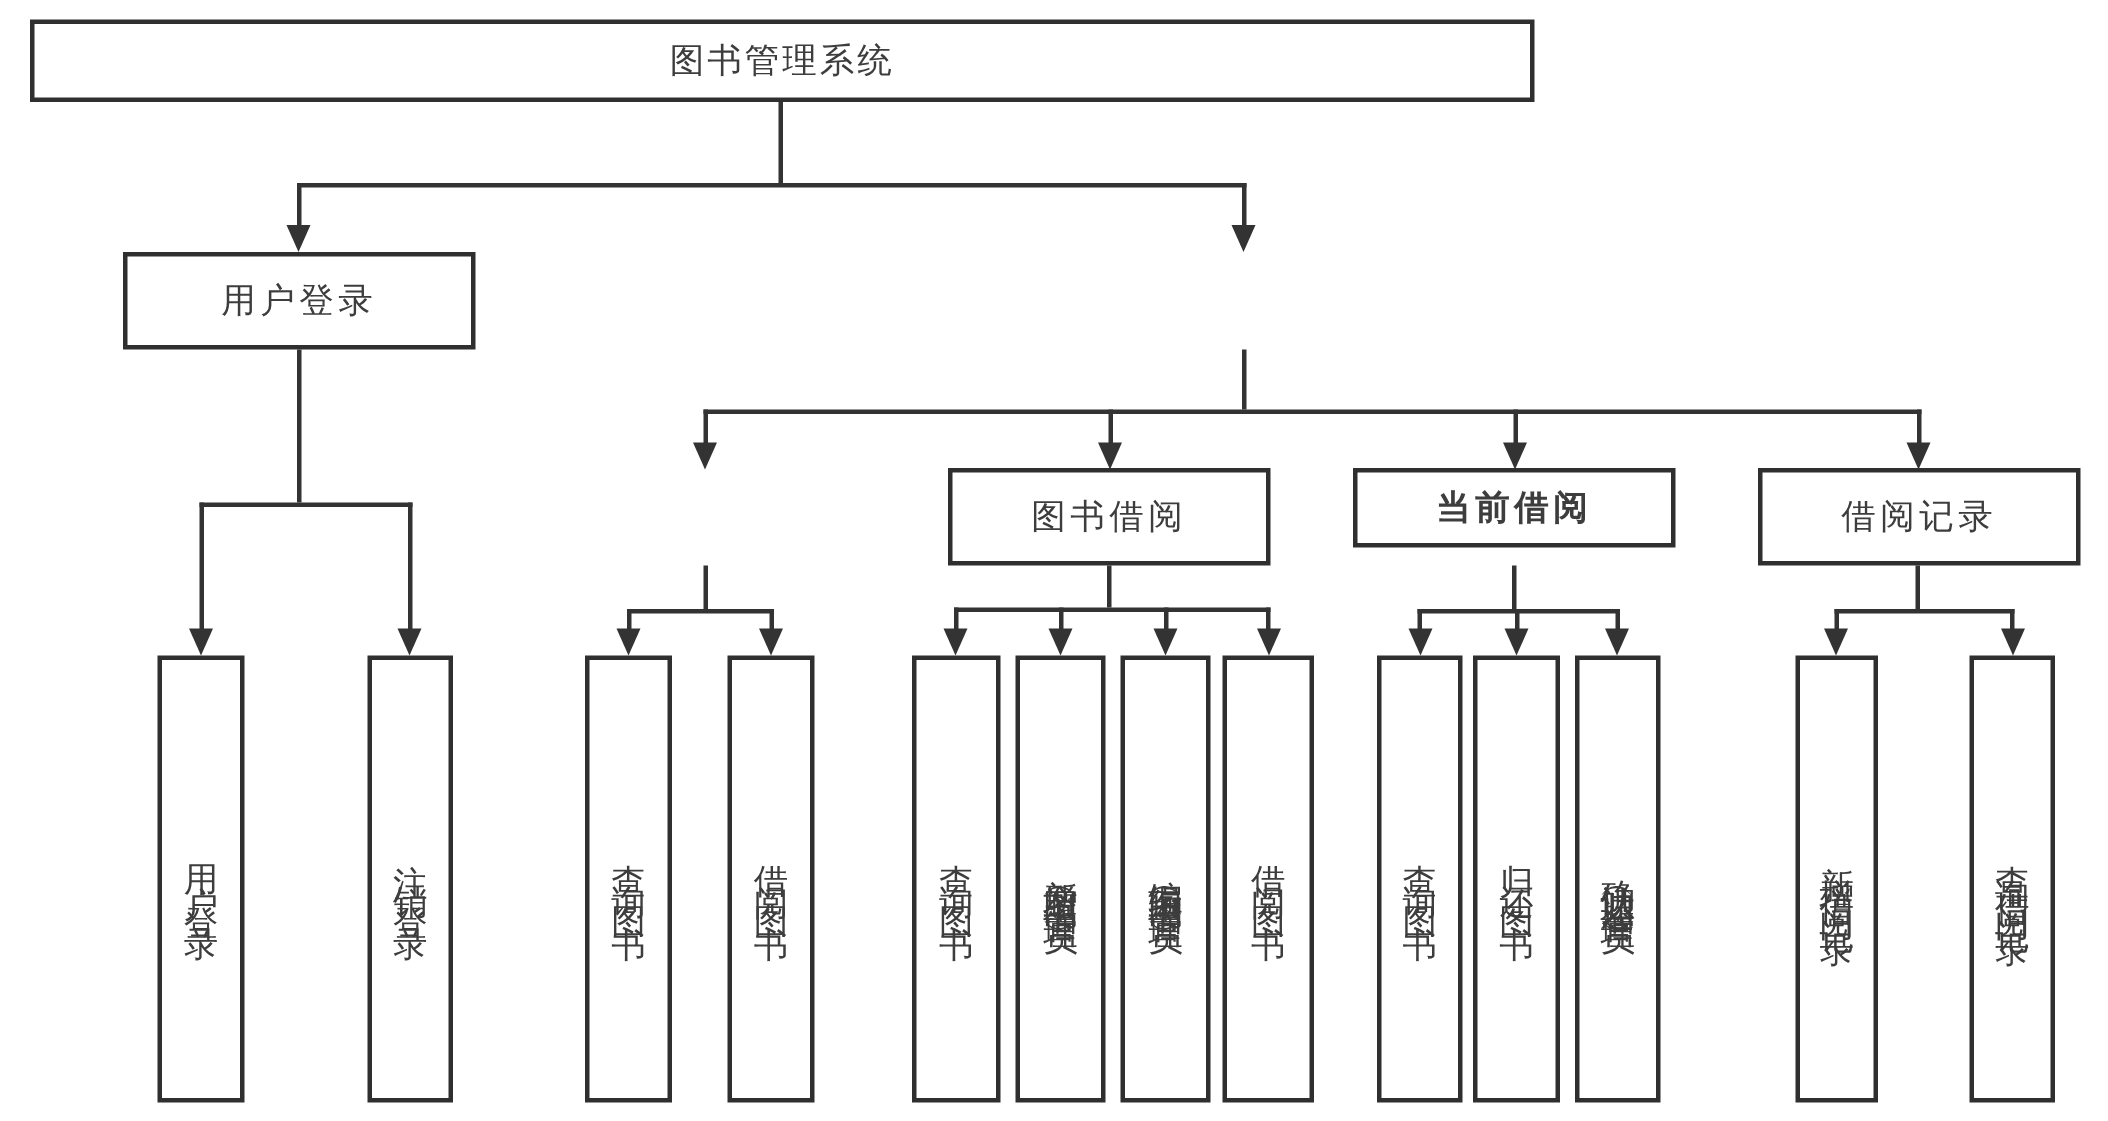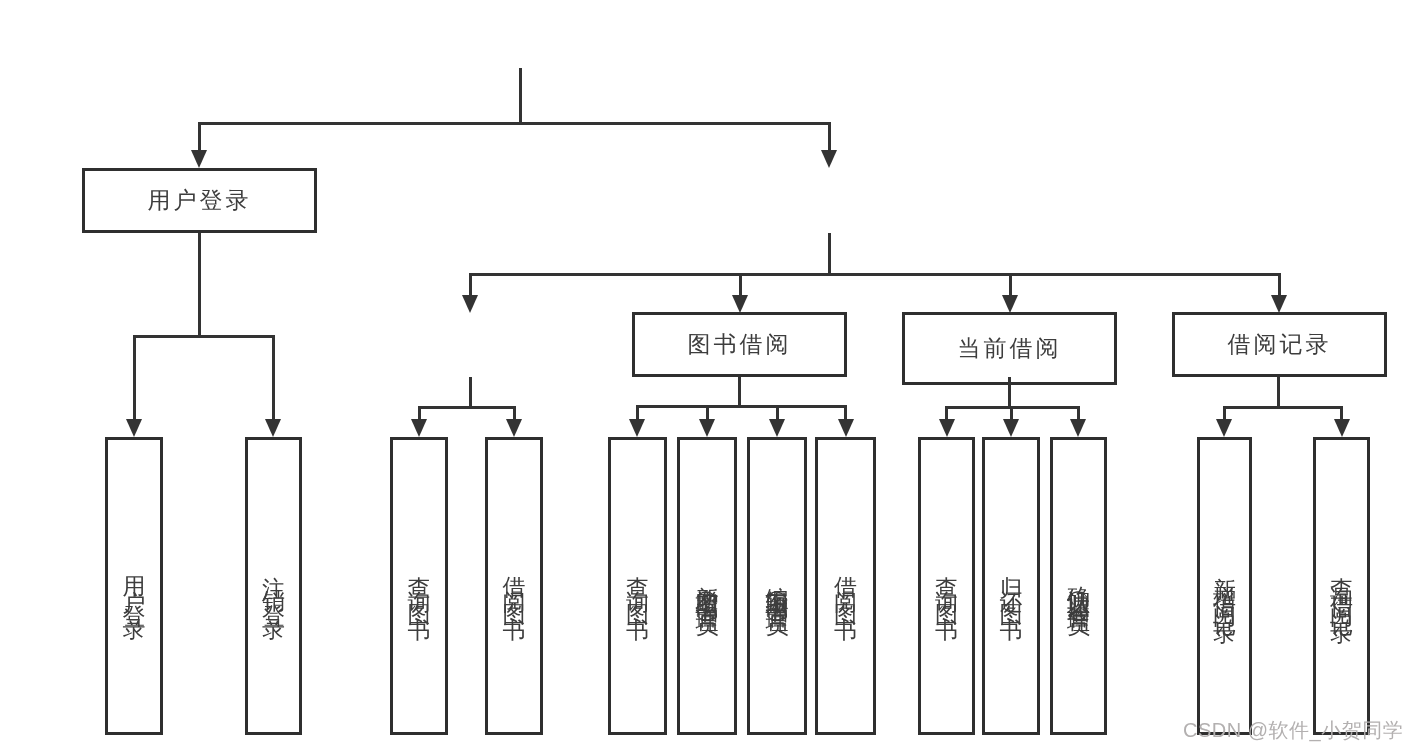--- a/index.html
+++ b/index.html
@@ -51,32 +51,35 @@
     color: #b3b0b0;
     z-index: 10;
     white-space: nowrap;
   }
 </style>
 </head>
 <body>
 
 <div id="canvas">
 
+  <div class="box root-node" style="left:20px; top:13px; width:1003px; height:55px;">
+    <span>图书管理系统</span>
+  </div>
 
   <div class="box h-node" style="left:82px; top:168px; width:235px; height:65px;">
     <span>用户登录</span>
   </div>
 
 
 
   <div class="box h-node" style="left:632px; top:312px; width:215px; height:65px;">
     <span>图书借阅</span>
   </div>
 
-  <div class="box h-node" style="left:902px; top:312px; width:215px; height:73px;">
+  <div class="box h-node" style="left:902px; top:312px; width:215px; height:53px;font-weight:bold;">
     <span>当前借阅</span>
   </div>
 
   <div class="box h-node" style="left:1172px; top:312px; width:215px; height:65px;">
     <span>借阅记录</span>
   </div>
 
   <div class="box leaf" style="left:105px; top:437px; width:58px; height:298px;">用户登录</div>
   <div class="box leaf" style="left:245px; top:437px; width:57px; height:298px;">注销登录</div>
 
@@ -147,15 +150,14 @@
   <div class="vl" style="left:1077px; top:406px; height:14px;"></div>
   <div class="arrow" style="left:1070px; top:419px;"></div>
 
   <div class="vl" style="left:1277px; top:377px; height:29px;"></div>
   <div class="hl" style="left:1223px; top:406px; width:120px;"></div>
   <div class="vl" style="left:1223px; top:406px; height:14px;"></div>
   <div class="arrow" style="left:1216px; top:419px;"></div>
   <div class="vl" style="left:1340px; top:406px; height:14px;"></div>
   <div class="arrow" style="left:1334px; top:419px;"></div>
 
-  <div class="watermark">CSDN @软件_小贺同学</div>
 
 </div>
 
 </body></html>

